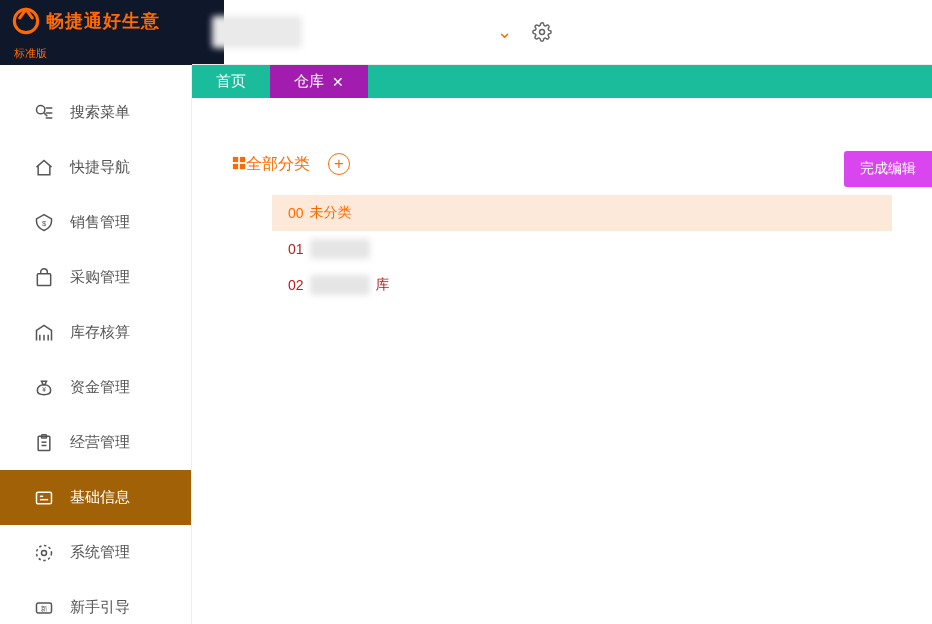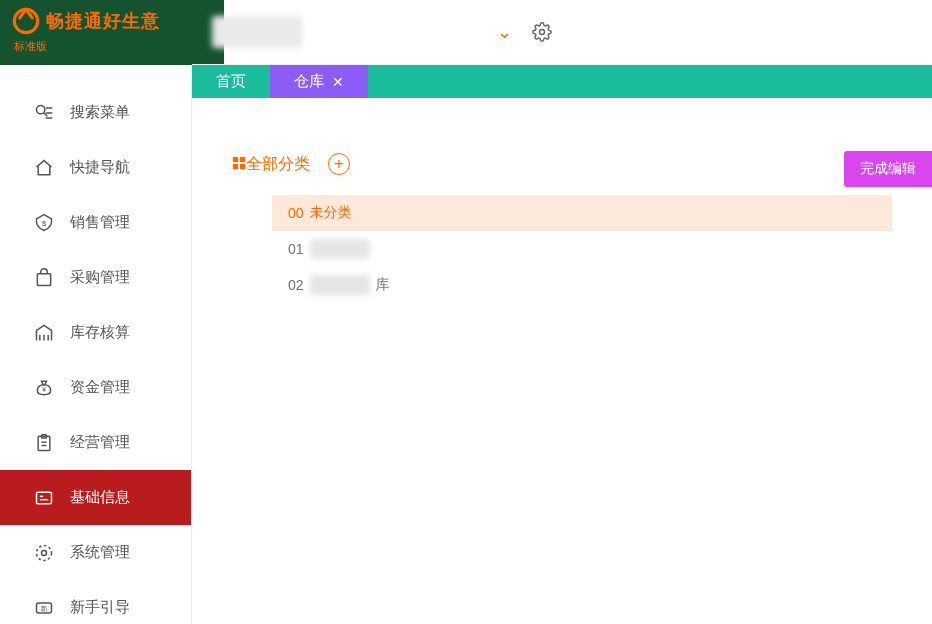--- a/index.html
+++ b/index.html
@@ -11,24 +11,25 @@
       width: 932px;
       height: 624px;
       overflow: hidden;
     }
     
     .brand-area {
       position: absolute;
       top: 0; left: 0;
       width: 224px;
       height: 65px;
-      background: #14532d;
+      background: #0f172a;
       padding: 7px 10px 4px 12px;
       display: flex;
       flex-direction: column;
+      justify-content: space-between;
     }
     .brand-row {
       display: flex;
       align-items: center;
       gap: 6px;
     }
     .brand-row svg { flex-shrink: 0; }
     .brand-title {
       font-size: 18px;
       font-weight: bold;
@@ -100,21 +101,21 @@
       display: flex;
       align-items: center;
       height: 55px;
       padding-left: 34px;
       gap: 16px;
       color: #555;
       cursor: pointer;
       font-size: 15px;
     }
     .side-item.active {
-      background: #b91c1c;
+      background: #a16207;
       color: #fff;
     }
     .side-item .icon-slot {
       width: 20px; height: 20px;
       display: flex; align-items: center; justify-content: center;
     }
     
     .tabs-row {
       position: absolute;
       top: 65px; left: 192px; right: 0;
@@ -126,21 +127,21 @@
     .tab {
       display: flex;
       align-items: center;
       gap: 8px;
       padding: 0 24px;
       color: #fff;
       font-size: 15px;
       cursor: pointer;
     }
     .tab.active {
-      background: #8b5cf6;
+      background: #a21caf;
     }
     .tab .close-x { font-size: 14px; }
     
     .content {
       position: absolute;
       top: 109px; left: 192px; right: 0; bottom: 0;
       background: #fff;
       padding: 44px 10px 0 40px;
     }
     .cat-header {
@@ -184,21 +185,21 @@
       margin-top: 20px;
       margin-left: 40px;
       width: 620px;
     }
     .cat-row {
       height: 36px;
       display: flex;
       align-items: center;
       padding-left: 16px;
       font-size: 14px;
-      color: #737373;
+      color: #b91c1c;
       gap: 6px;
     }
     .cat-row.active {
       background: #fde9d9;
       color: #ff6a00;
     }
     .cat-row .blurred {
       width: 60px; height: 20px;
       background: #e5e5e5;
       filter: blur(3px);

